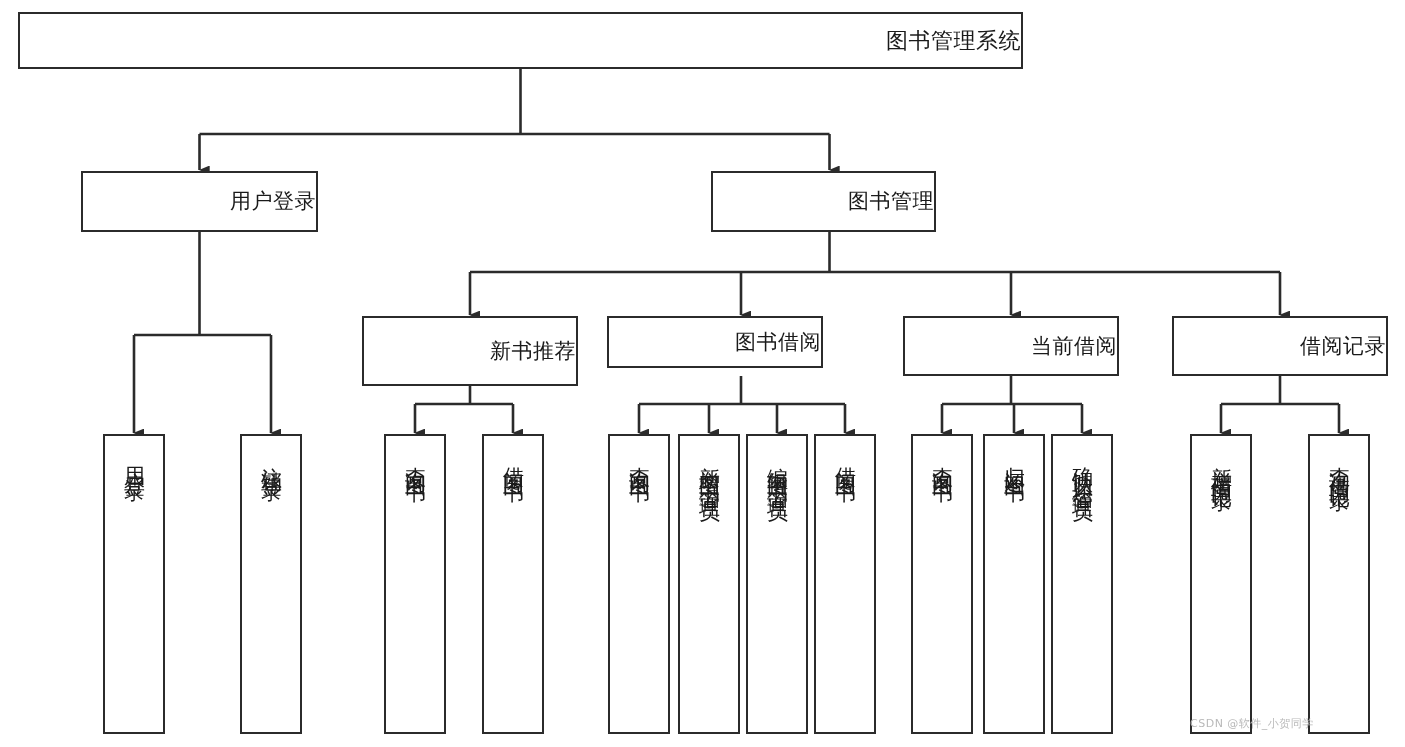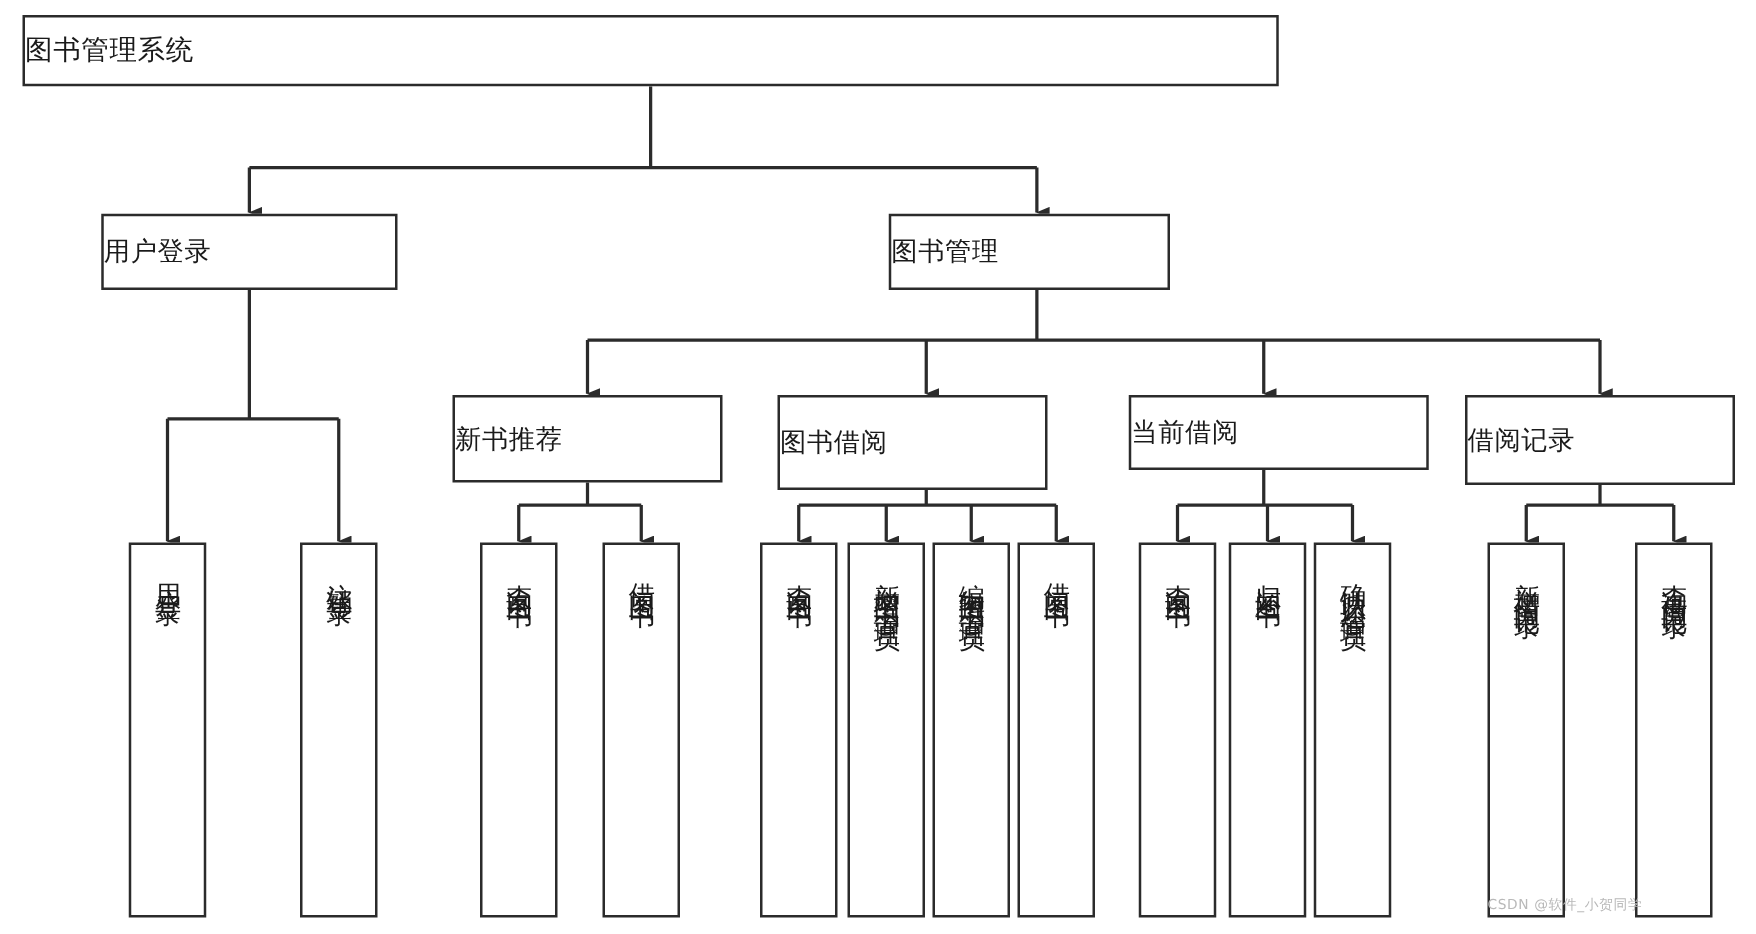--- a/index.html
+++ b/index.html
@@ -26,21 +26,21 @@
     height: 747px;
     pointer-events: none;
   }
   .node {
     position: absolute;
     box-sizing: border-box;
     background: #ffffff;
     border: 2.5px solid #2b2b2b;
     display: flex;
     align-items: center;
-    justify-content: flex-start;
+    justify-content: flex-end;
     color: #1a1a1a;
   }
   .node .label {
     display: block;
     text-align: center;
     line-height: 1.18;
     letter-spacing: 0.5px;
   }
   .node.horizontal .label {
     writing-mode: horizontal-tb;
@@ -122,27 +122,27 @@
       </div>
       <div class="node horizontal" style="left: 81px; top: 171px; width: 237px; height: 61px;">
         <span class="label">用户登录</span>
       </div>
       <div class="node horizontal" style="left: 711px; top: 171px; width: 225px; height: 61px;">
         <span class="label">图书管理</span>
       </div>
       <div class="node horizontal" style="left: 362px; top: 316px; width: 216px; height: 70px;">
         <span class="label">新书推荐</span>
       </div>
-      <div class="node horizontal" style="left: 622px; top: 316px; width: 216px; height: 76px;">
+      <div class="node horizontal" style="left: 607px; top: 316px; width: 216px; height: 52px;">
         <span class="label">图书借阅</span>
       </div>
-      <div class="node horizontal" style="left: 903px; top: 316px; width: 240px; height: 60px;">
+      <div class="node horizontal" style="left: 903px; top: 316px; width: 216px; height: 60px;">
         <span class="label">当前借阅</span>
       </div>
-      <div class="node horizontal" style="left: 1172px; top: 316px; width: 216px; height: 72px;">
+      <div class="node horizontal" style="left: 1172px; top: 316px; width: 216px; height: 60px;">
         <span class="label">借阅记录</span>
       </div>
       <div class="node vertical" style="left: 103px; top: 434px; width: 62px; height: 300px;">
         <span class="label">用户登录</span>
       </div>
       <div class="node vertical" style="left: 240px; top: 434px; width: 62px; height: 300px;">
         <span class="label">注销登录</span>
       </div>
       <div class="node vertical" style="left: 384px; top: 434px; width: 62px; height: 300px;">
         <span class="label">查询图书</span>

